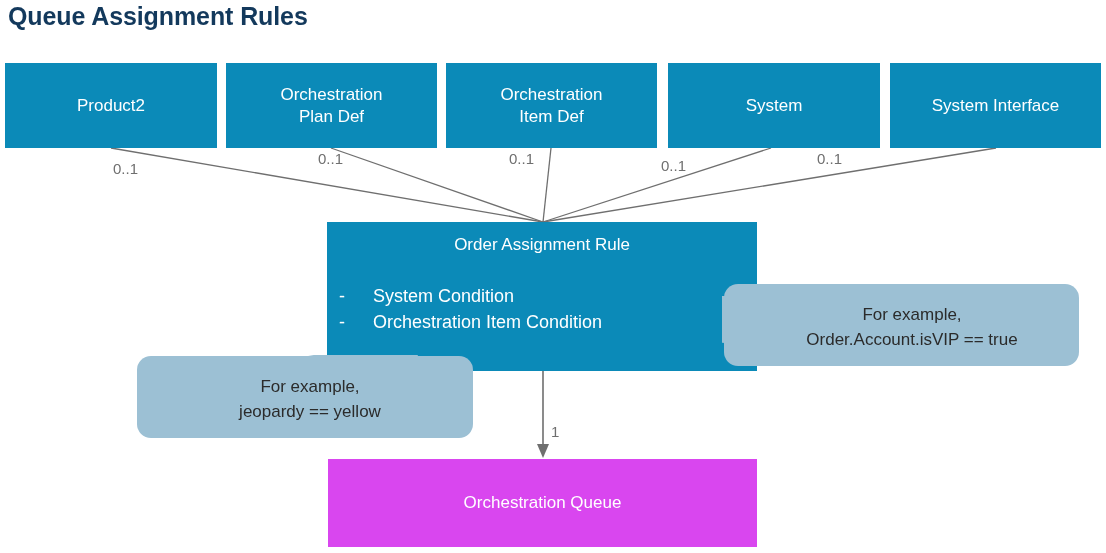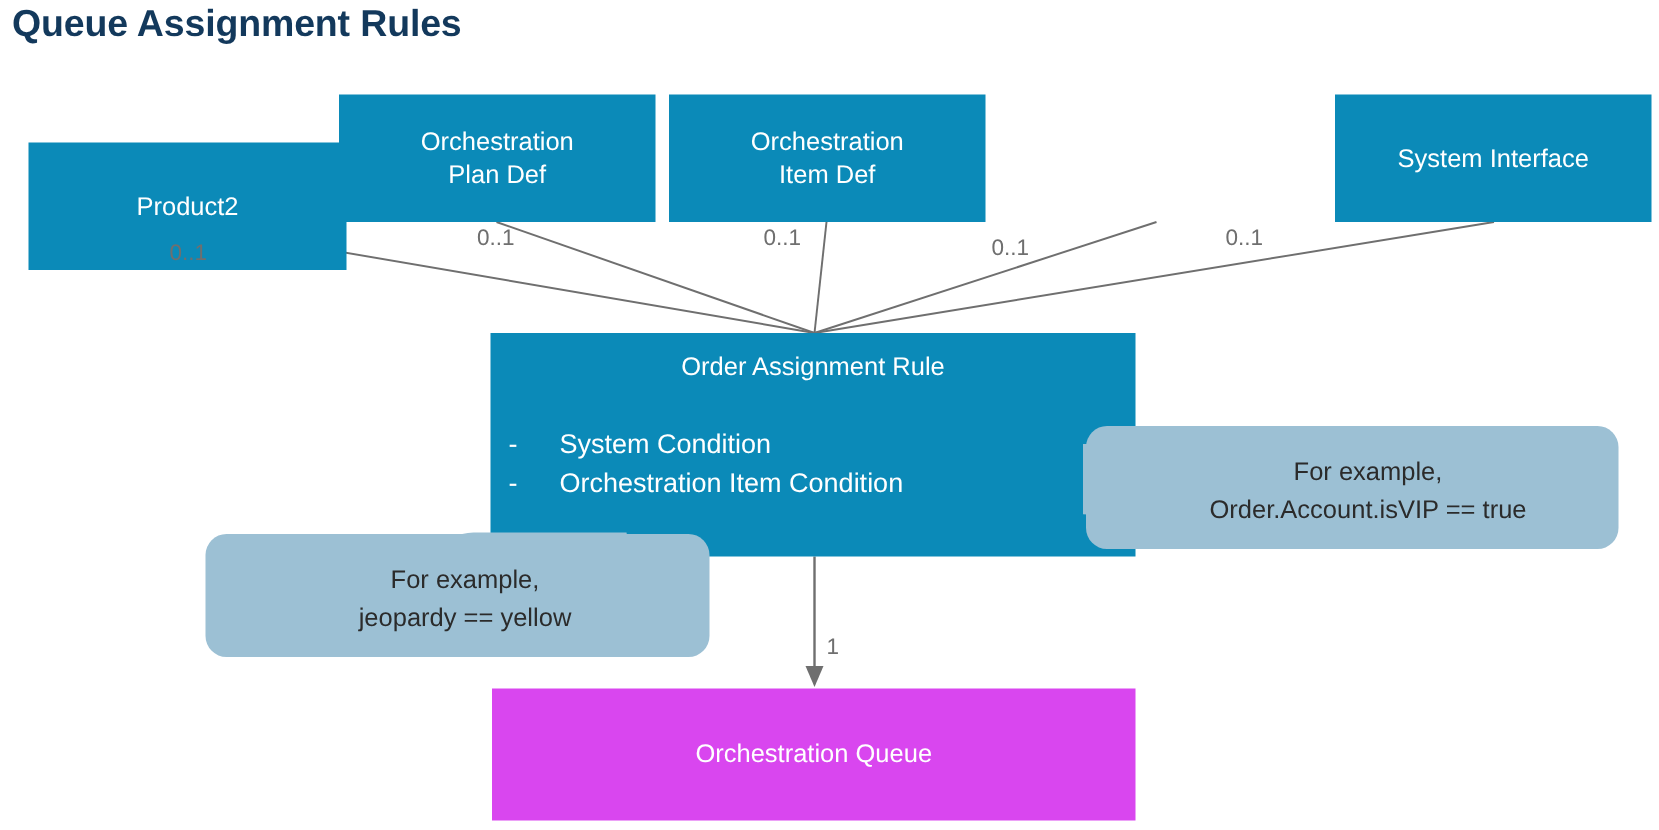--- a/index.html
+++ b/index.html
@@ -43,21 +43,21 @@
     justify-content: center;
     text-align: center;
     font-size: 17px;
     line-height: 22px;
     box-sizing: border-box;
     padding: 4px 6px;
     z-index: 3;
   }
   .ent-box .label { display: block; }
   .top-box { height: 85px; top: 63px; }
-  #box-product2       { left: 19px;   width: 212px; margin-top: 32px; }
+  #box-product2       { left: 5px;   width: 212px; }
   #box-orch-plan-def  { left: 226px; width: 211px; }
   #box-orch-item-def  { left: 446px; width: 211px; }
   #box-system         { left: 668px; width: 212px; }
   #box-system-iface   { left: 890px; width: 211px; }
 
   
   #box-rule {
     position: absolute;
     left: 327px;
     top: 222px;
@@ -176,20 +176,23 @@
 
   <div class="ent-box top-box" id="box-product2">
     <span class="label">Product2</span>
   </div>
   <div class="ent-box top-box" id="box-orch-plan-def">
     <span class="label">Orchestration<br>Plan Def</span>
   </div>
   <div class="ent-box top-box" id="box-orch-item-def">
     <span class="label">Orchestration<br>Item Def</span>
   </div>
+  <div class="ent-box top-box" id="box-system">
+    <span class="label">System</span>
+  </div>
   <div class="ent-box top-box" id="box-system-iface">
     <span class="label">System Interface</span>
   </div>
 
   <div id="box-rule">
     <div class="rule-title">Order Assignment Rule</div>
     <div class="rule-attrs">
       <div class="attr-row">
         <span class="attr-dash">-</span>
         <span>System Condition</span>

